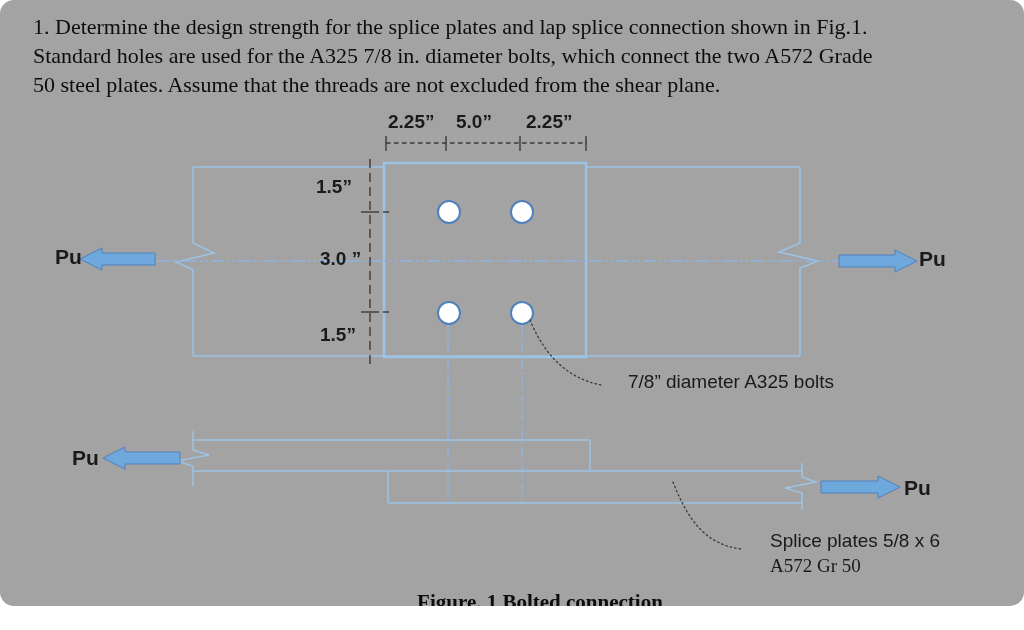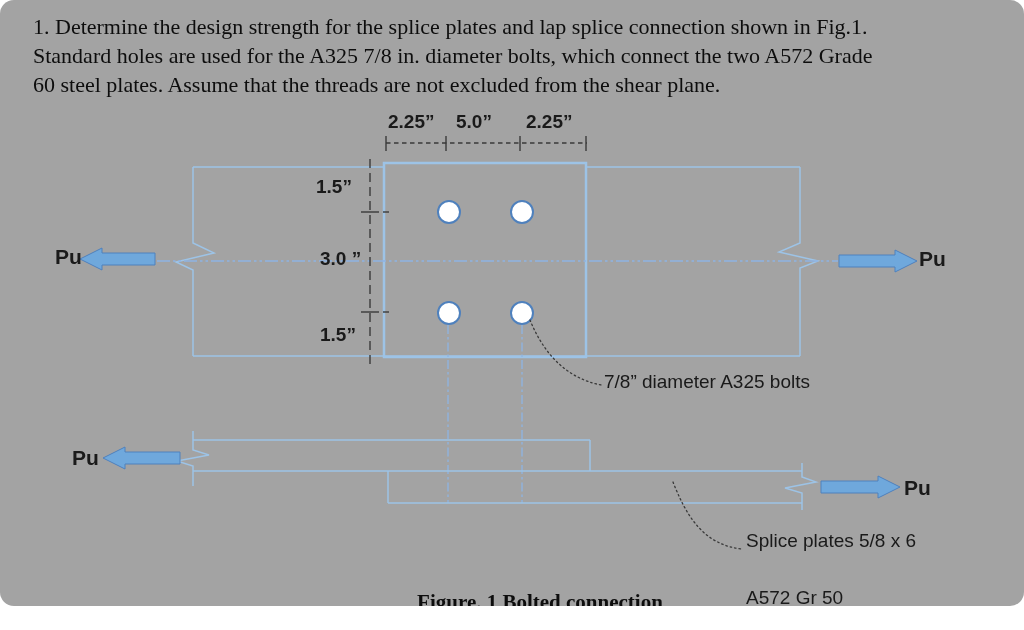--- a/index.html
+++ b/index.html
@@ -9,35 +9,35 @@
   }
   .problem{
     position:absolute;left:33px;top:12px;width:975px;
     font-family:"Liberation Serif",serif;font-size:22px;line-height:29px;color:#0d0d0d;
   }
   .diagram-svg{position:absolute;left:0;top:0;width:1024px;height:630px;}
   .lbl{position:absolute;white-space:nowrap;color:#1a1a1a;}
   .dim{font-size:19px;font-weight:600;}
   .dim-top{width:60px;text-align:left;}
   .pu{font-size:21px;font-weight:600;}
-  .note{font-size:19px;font-weight:400;}
+  .note{font-size:19px;font-weight:400;margin-left:24px;}
   .caption{
     position:absolute;left:0;top:590px;width:1024px;text-align:center;
     font-family:"Liberation Serif",serif;font-size:21px;font-weight:bold;color:#0d0d0d;padding-left:28px;
   }
 </style>
 </head>
 <body>
 
 <div class="page">
 
   <div class="problem">
     <div>1. Determine the design strength for the splice plates and lap splice connection shown in Fig.1.</div>
     <div>Standard holes are used for the A325 7/8 in. diameter bolts, which connect the two A572 Grade</div>
-    <div>60 steel plates. Assume that the threads are not excluded from the shear plane.</div>
+    <div>50 steel plates. Assume that the threads are not excluded from the shear plane.</div>
   </div>
 
   <svg class="diagram-svg" viewBox="0 0 1024 630" fill="none">
 
     <g stroke="#9dc3e6" stroke-width="1.5">
       <path d="M193,167 H384"></path>
       <path d="M586,167 H800"></path>
       <path d="M193,356 H800"></path>
       <polyline points="193,167 193,243 214,253 176,262 193,270 193,356"></polyline>
       <polyline points="800,167 800,243 779,252 818,261 800,268 800,356"></polyline>
@@ -101,16 +101,16 @@
   <div class="lbl dim" style="left:320px;top:248px;">3.0 ”</div>
   <div class="lbl dim" style="left:320px;top:324px;">1.5”</div>
 
   <div class="lbl pu" style="left:55px;top:245px;">Pu</div>
   <div class="lbl pu" style="left:919px;top:247px;">Pu</div>
   <div class="lbl pu" style="left:72px;top:446px;">Pu</div>
   <div class="lbl pu" style="left:904px;top:476px;">Pu</div>
 
   <div class="lbl note" style="left:604px;top:371px;">7/8” diameter A325 bolts</div>
   <div class="lbl note" style="left:746px;top:530px;">Splice plates 5/8 x 6</div>
-  <div class="lbl note" style="left:746px;top:587px;">A572 Gr 50</div>
+  <div class="lbl note" style="left:746px;top:555px;font-family:Liberation Serif, serif;">A572 Gr 50</div>
 
   <div class="caption">Figure. 1 Bolted connection</div>
 </div>
 
 </body></html>

